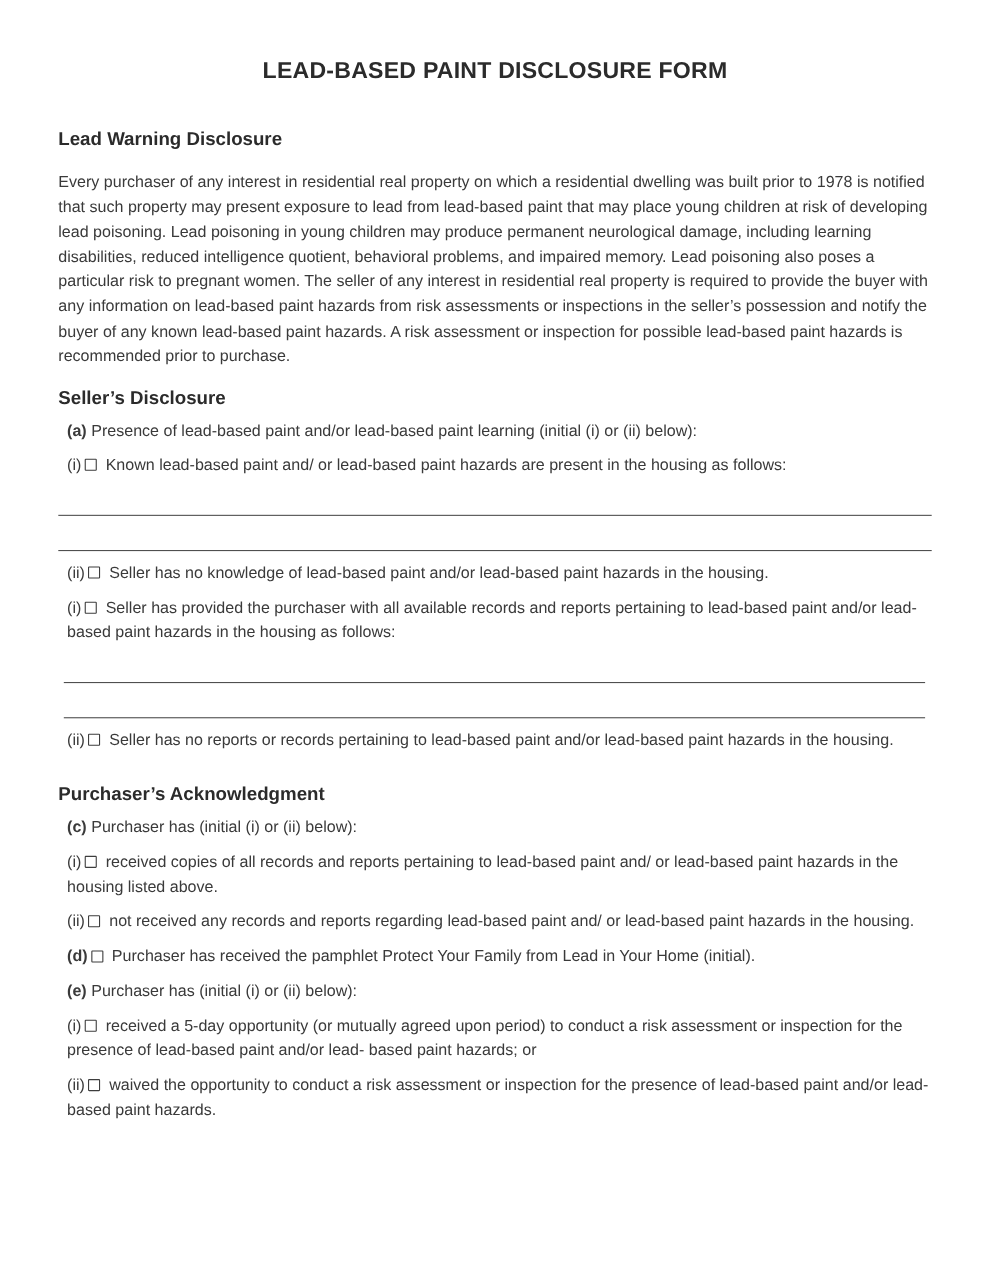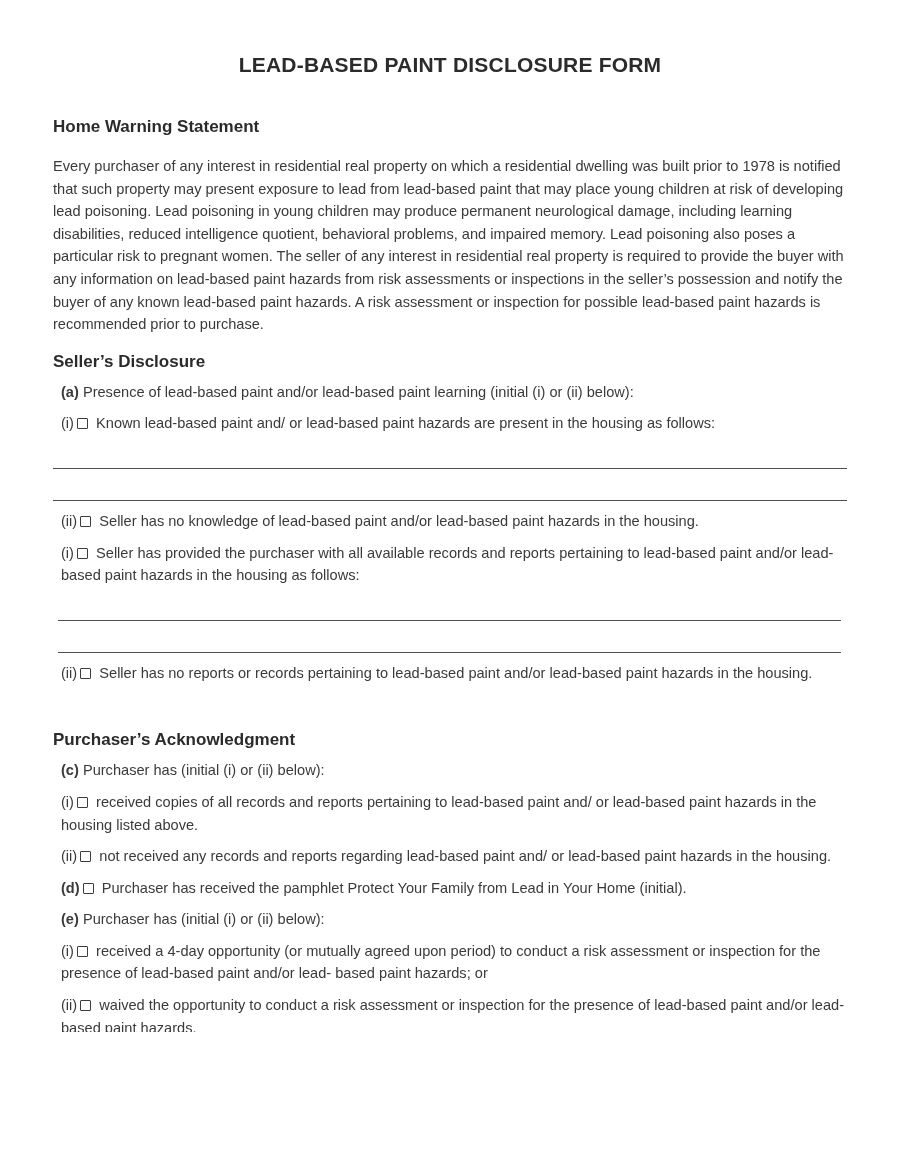--- a/index.html
+++ b/index.html
@@ -24,21 +24,21 @@
     font-weight:700;color:var(--heading);
     text-align:center;letter-spacing:.2px;
   }
   h2.sec{
     font-size:17px;line-height:21px;
     font-weight:700;color:var(--heading);
     margin:0;
   }
   h2.sec--lw{margin-top:39px;}
   h2.sec--sd{margin-top:15px;}
-  h2.sec--pa{margin-top:45px;}
+  h2.sec--pa{margin-top:27px;}
 
   p.bodytext{
     margin:18px 0 0;
     font-size:14.6px;line-height:22.6px;
   }
 
   p.item{
     margin:9px 0 0 8px;
     font-size:14.6px;line-height:22.6px;
   }
@@ -85,21 +85,21 @@
   .page-num .num{margin-left:8px;}
 </style>
 </head>
 <body>
 
 <div class="page">
 
   <h1 class="doc-title">LEAD-BASED PAINT DISCLOSURE FORM</h1>
 
   <section>
-    <h2 class="sec sec--lw">Home Warning Statement</h2>
+    <h2 class="sec sec--lw">Lead Warning Disclosure</h2>
     <p class="bodytext">Every purchaser of any interest in residential real property on which a residential dwelling was built prior to 1978 is notified that such property may present exposure to lead from lead-based paint that may place young children at risk of developing lead poisoning. Lead poisoning in young children may produce permanent neurological damage, including learning disabilities, reduced intelligence quotient, behavioral problems, and impaired memory. Lead poisoning also poses a particular risk to pregnant women. The seller of any interest in residential real property is required to provide the buyer with any information on lead-based paint hazards from risk assessments or inspections in the seller’s possession and notify the buyer of any known lead-based paint hazards. A risk assessment or inspection for possible lead-based paint hazards is recommended prior to purchase.</p>
   </section>
 
   <section>
     <h2 class="sec sec--sd">Seller’s Disclosure</h2>
 
     <p class="item mt-22">
       <span class="lbl lbl--bold">(a)</span>
       <span>Presence of lead-based paint and/or lead-based paint learning (initial (i) or (ii) below):</span>
     </p>
@@ -159,21 +159,21 @@
       <span>Purchaser has received the pamphlet Protect Your Family from Lead in Your Home (initial).</span>
     </p>
 
     <p class="item mt-8">
       <span class="lbl lbl--bold">(e)</span>
       <span>Purchaser has (initial (i) or (ii) below):</span>
     </p>
 
     <p class="item mt-7">
       <span class="lbl">(i)</span><span class="cb"></span>
-      <span>received a 4-day opportunity (or mutually agreed upon period) to conduct a risk assessment or inspection for the presence of lead-based paint and/or lead- based paint hazards; or</span>
+      <span>received a 5-day opportunity (or mutually agreed upon period) to conduct a risk assessment or inspection for the presence of lead-based paint and/or lead- based paint hazards; or</span>
     </p>
 
     <p class="item mt-3">
       <span class="lbl">(ii)</span><span class="cb"></span>
       <span>waived the opportunity to conduct a risk assessment or inspection for the presence of lead-based paint and/or lead-based paint hazards.</span>
     </p>
   </section>
 
   <footer class="page-footer">
     <span>Designed By ©WordLayouts.com</span>

